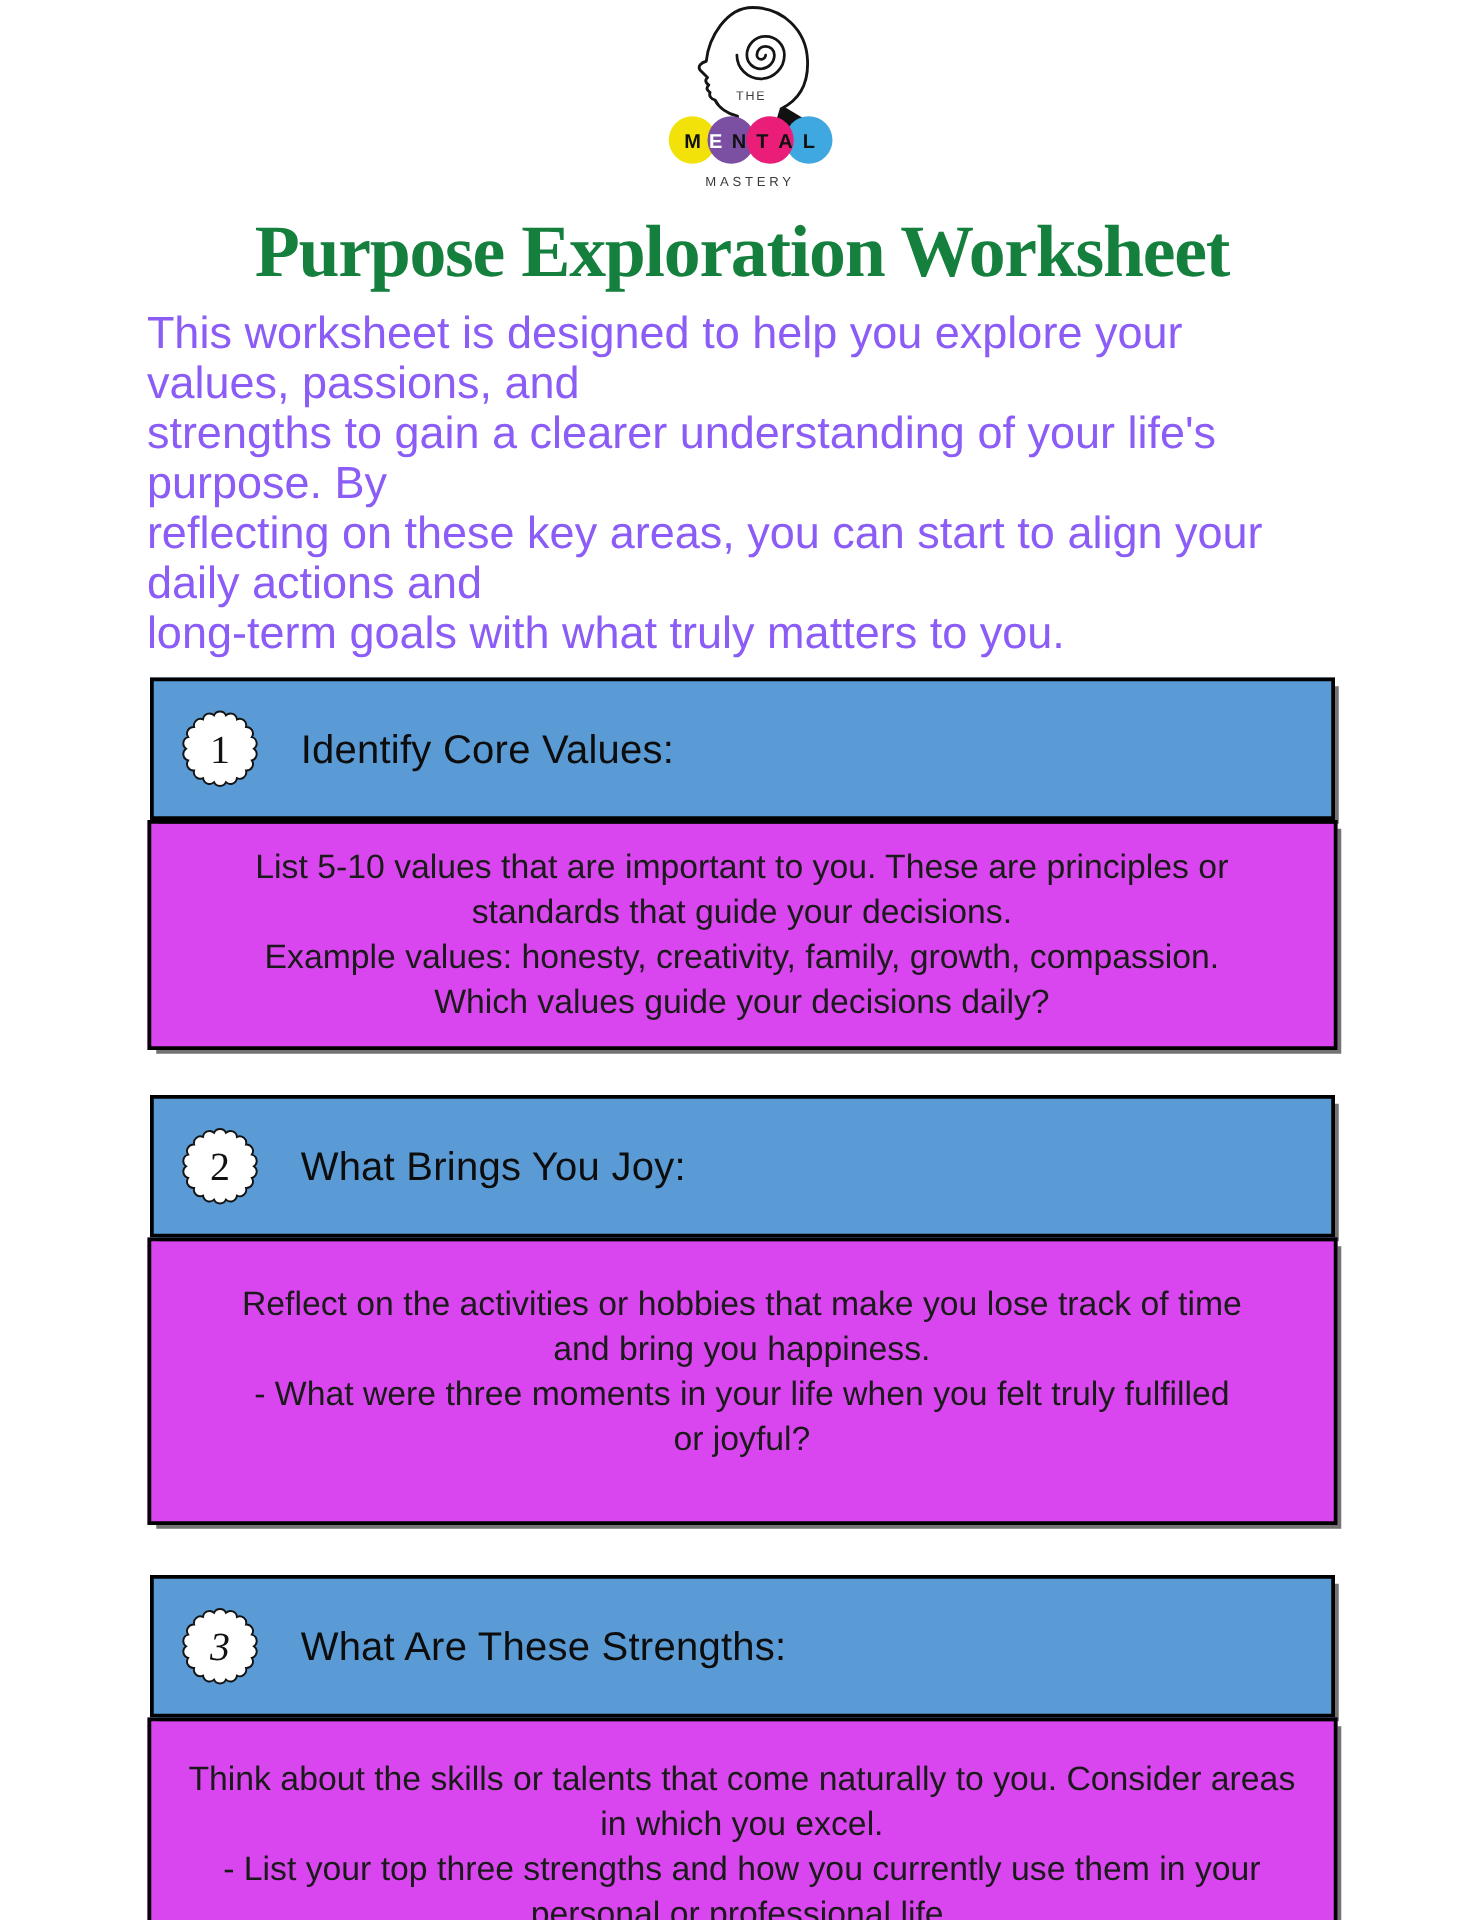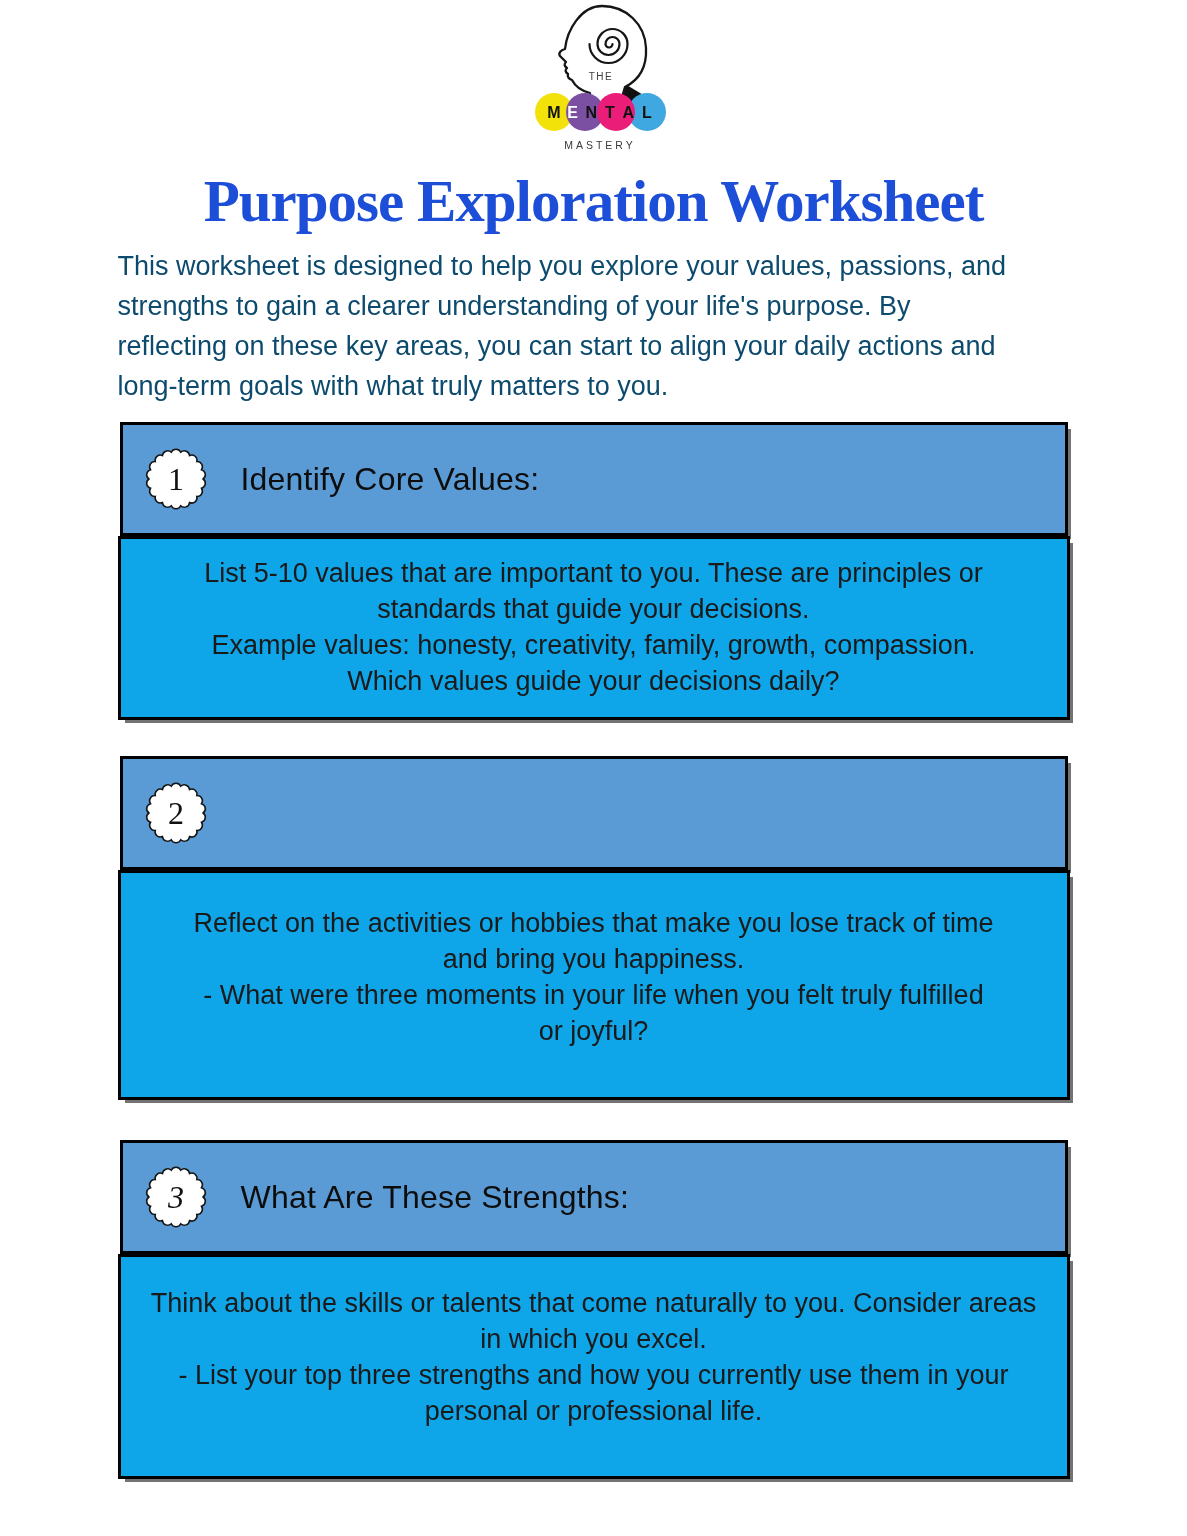--- a/index.html
+++ b/index.html
@@ -18,27 +18,27 @@
   .logo-wrap svg { display:block; }
 
   
   .doc-title {
     margin:12px 0 10px;
     text-align:center;
     font-family:"Liberation Serif", serif;
     font-weight:bold;
     font-size:59px;
     letter-spacing:-1px;
-    color:#1d4ed8;
+    color:#15803d;
   }
   .intro {
     width:952px; margin:0 auto;
-    font-size:27px; line-height:40px;
+    font-size:36px; line-height:40px;
     white-space:pre-line;
-    color:#0c4a6e;
+    color:#8b5cf6;
   }
 
   
   .sections { width:952px; margin:0 auto; }
   .section { margin-top:36px; }
   .section.s1 { margin-top:16px; }
   .section.s3 { margin-top:40px; }
 
   .sec-header {
     position:relative;
@@ -48,21 +48,21 @@
     border:3px solid #000;
     box-shadow:5px 5px 0 -2px rgba(0,0,0,0.55);
     display:flex; align-items:center;
     padding:0 22px; gap:34px;
   }
   .badge { width:62px; height:62px; flex:0 0 auto; }
   .sec-title {
     font-size:32px; color:#0d0d0d; letter-spacing:0.2px;
   }
   .sec-body {
-    background:#0ea5e9;
+    background:#d946ef;
     border:3px solid #000;
     box-shadow:5px 5px 0 -2px rgba(0,0,0,0.55);
     text-align:center;
     white-space:pre-line;
     font-size:27px; line-height:36px;
     padding:16px 20px 18px;
     color:#1a1a1a;
   }
   .s1 .sec-body { min-height:179px; padding-top:16px; }
   .s2 .sec-body { min-height:230px; padding-top:32px; }
@@ -143,20 +143,21 @@
 Example values: honesty, creativity, family, growth, compassion.
 Which values guide your decisions daily?</div>
     </div>
 
     <div class="section s2">
       <div class="sec-header">
         <svg class="badge" viewBox="0 0 64 64">
           <path d="M60,32 A5.4 5.4 0 0 1 58.3,41.6 A5.4 5.4 0 0 1 53.5,50 A5.4 5.4 0 0 1 46,56.3 A5.4 5.4 0 0 1 36.9,59.6 A5.4 5.4 0 0 1 27.1,59.6 A5.4 5.4 0 0 1 18,56.3 A5.4 5.4 0 0 1 10.6,50 A5.4 5.4 0 0 1 5.7,41.6 A5.4 5.4 0 0 1 4,32 A5.4 5.4 0 0 1 5.7,22.4 A5.4 5.4 0 0 1 10.6,14 A5.4 5.4 0 0 1 18,7.8 A5.4 5.4 0 0 1 27.1,4.4 A5.4 5.4 0 0 1 36.9,4.4 A5.4 5.4 0 0 1 46,7.8 A5.4 5.4 0 0 1 53.5,14 A5.4 5.4 0 0 1 58.3,22.4 A5.4 5.4 0 0 1 60,32 Z" fill="#ffffff" stroke="#141414" stroke-width="1.6"></path>
           <text class="badge-num" x="32" y="43.5" text-anchor="middle" font-size="33" fill="#111" font-family="Liberation Serif, serif">2</text>
         </svg>
+        <div class="sec-title">What Brings You Joy:</div>
       </div>
       <div class="sec-body">Reflect on the activities or hobbies that make you lose track of time
 and bring you happiness.
 - What were three moments in your life when you felt truly fulfilled
 or joyful?</div>
     </div>
 
     <div class="section s3">
       <div class="sec-header">
         <svg class="badge" viewBox="0 0 64 64">

